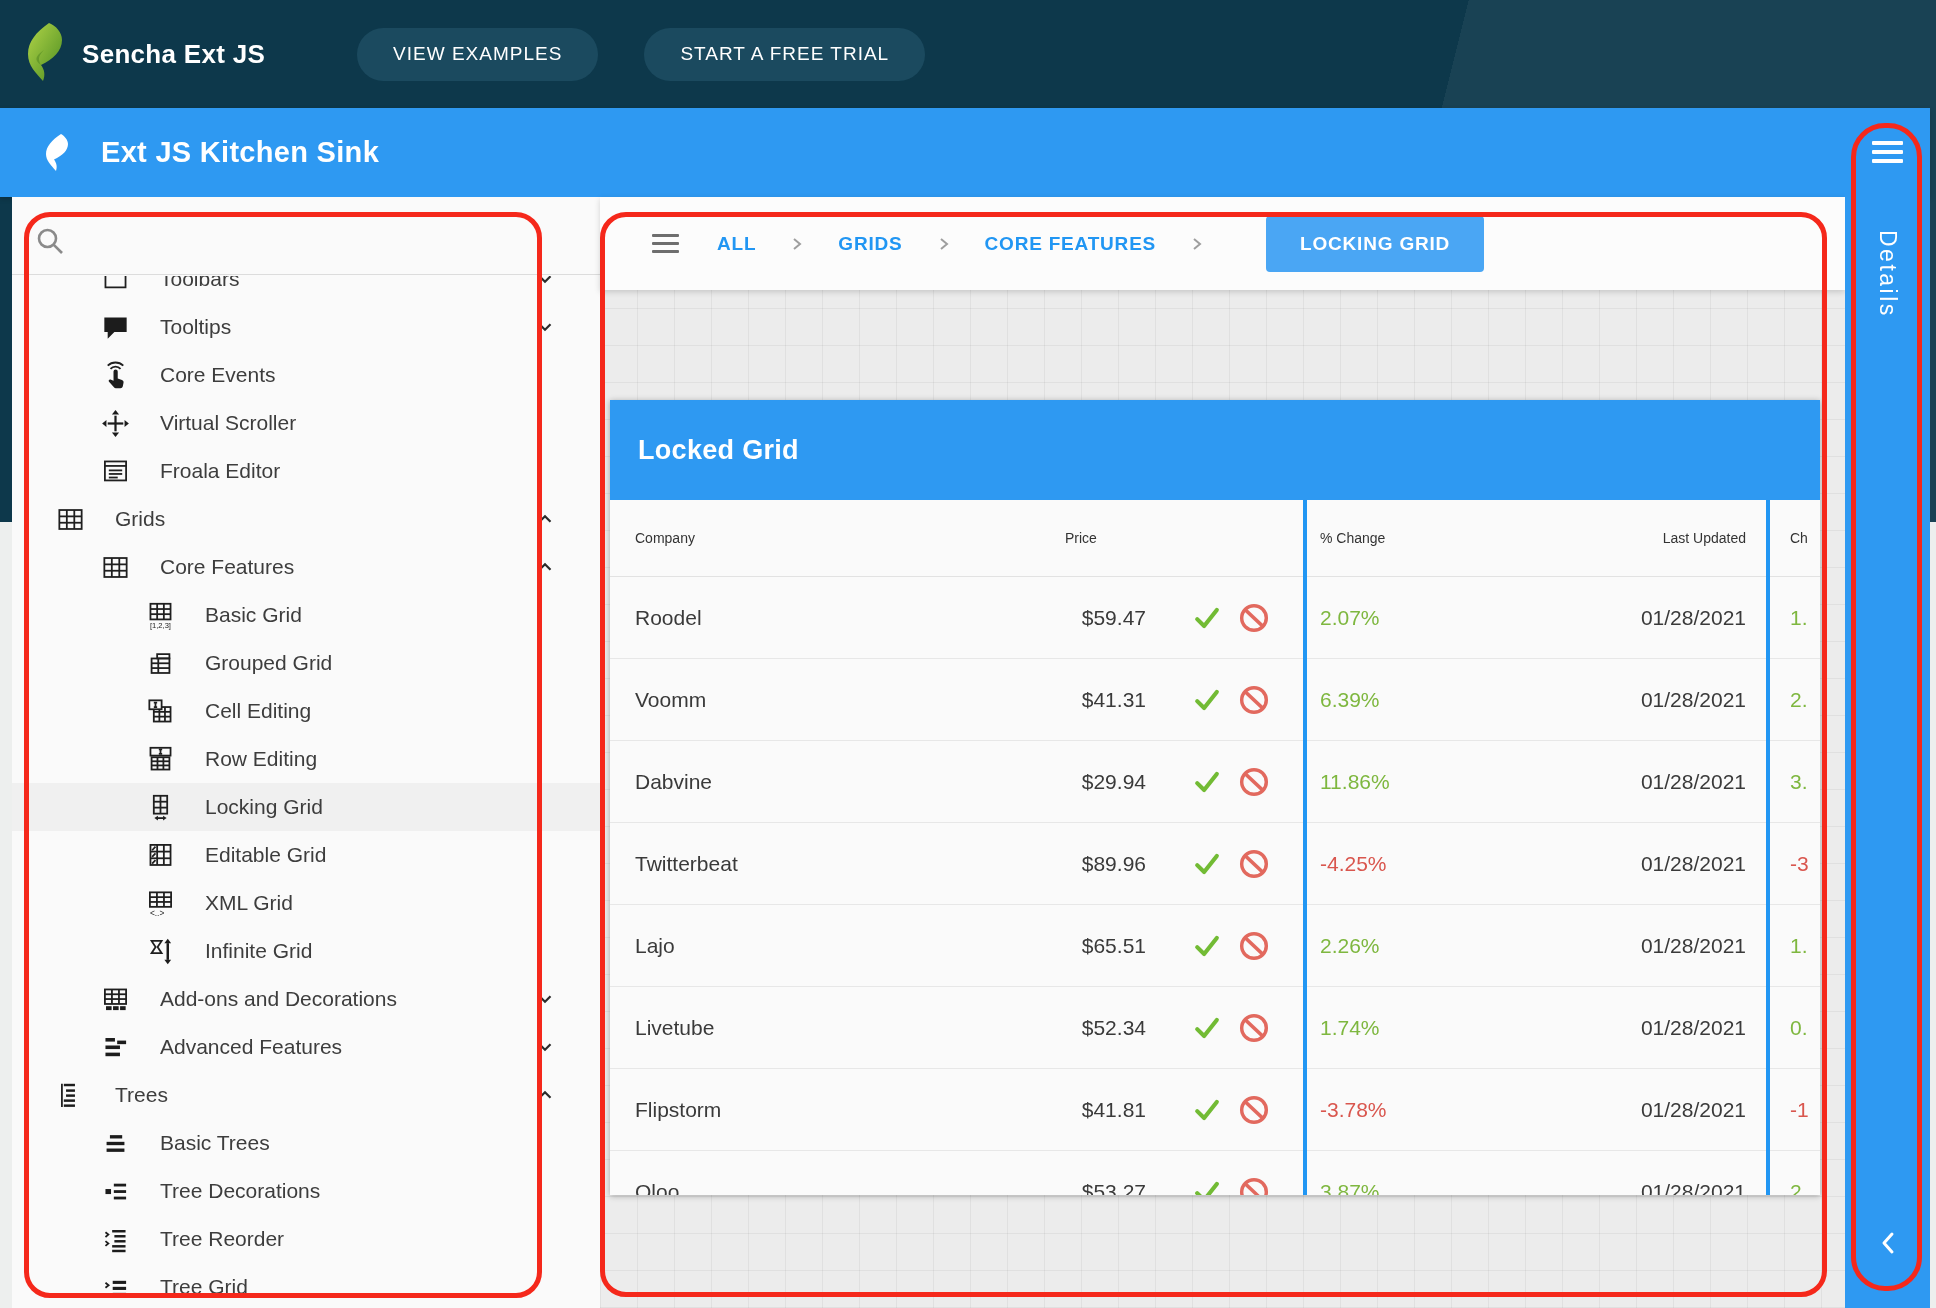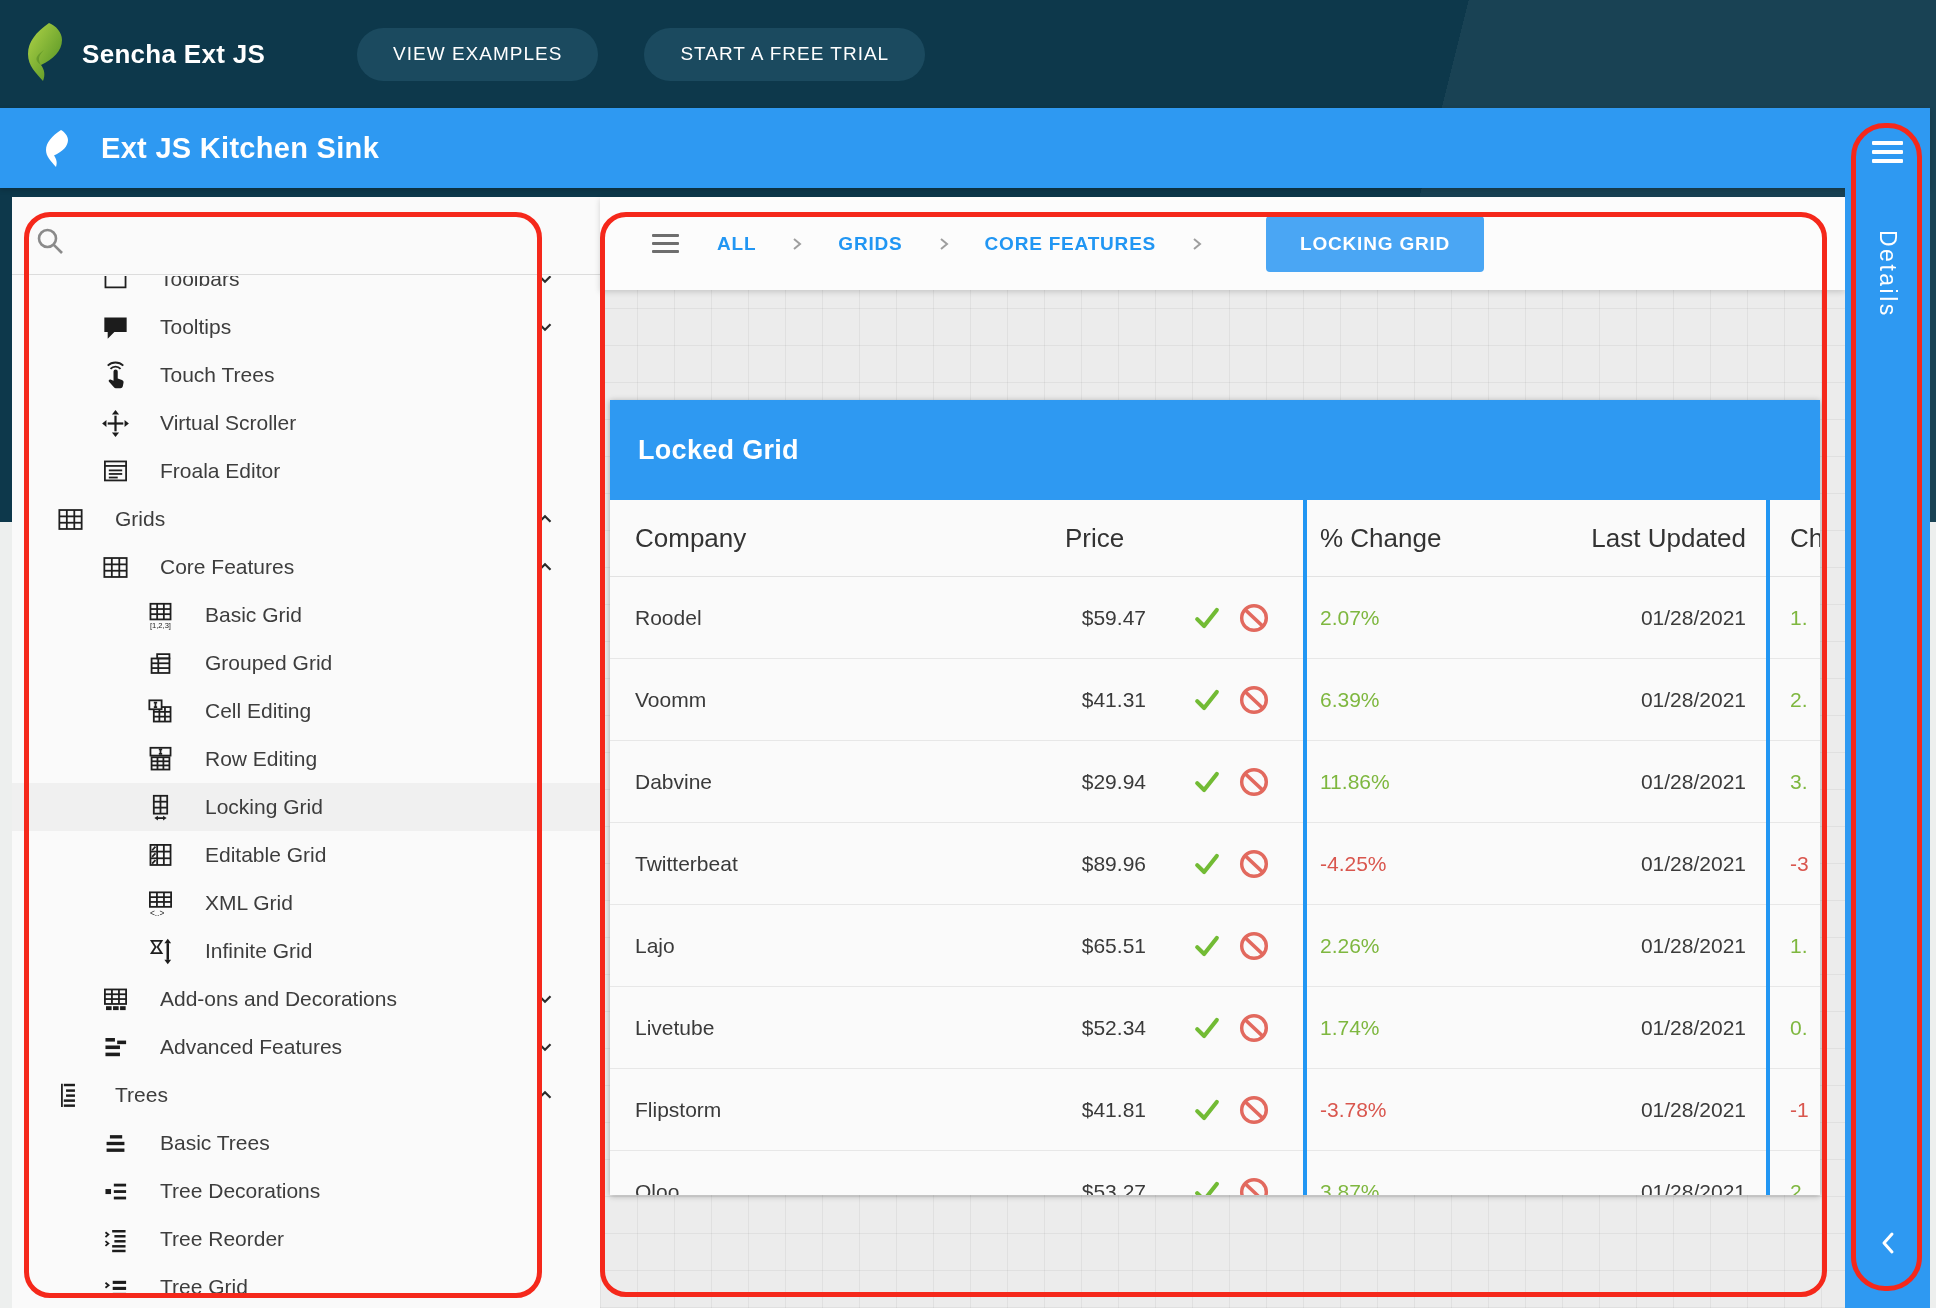--- a/index.html
+++ b/index.html
@@ -9,21 +9,21 @@
 .hero{position:absolute;left:0;top:0;width:1936px;height:522px;background:#0d384b;overflow:hidden}
 .hero .diag{position:absolute;right:0;top:0;width:900px;height:522px;background:linear-gradient(104deg,transparent 42%,rgba(255,255,255,.05) 42%)}
 
 .topbar{position:absolute;left:0;top:0;width:1680px;height:108px;display:flex;align-items:center;z-index:2}
 .brand{display:flex;align-items:center;margin-left:26px}
 .brand-name{color:#fff;font-size:26px;font-weight:bold;margin-left:16px;letter-spacing:.3px}
 .pill{height:53px;border-radius:27px;background:#1b4a5f;color:#fff;font-size:19px;letter-spacing:1px;display:flex;align-items:center;padding:0 36px;border:none;font-family:inherit;cursor:pointer}
 .pill.view{margin-left:92px}
 .pill.trial{margin-left:46px}
 
-.appbar{position:absolute;left:0;top:108px;width:1930px;height:80px;background:#2e99f2;display:flex;align-items:center;z-index:3;box-shadow:0 2px 5px rgba(0,0,0,.18)}
+.appbar{position:absolute;left:0;top:108px;width:1930px;height:89px;background:#2e99f2;display:flex;align-items:center;z-index:3;box-shadow:0 2px 5px rgba(0,0,0,.18)}
 .appbar .slogo{margin-left:46px;display:flex}
 .appbar h1{color:#fff;font-size:29px;font-weight:bold;margin-left:28px;letter-spacing:.3px}
 
 .side{position:absolute;left:12px;top:197px;width:588px;height:1111px;background:#fafafa;z-index:4}
 .search{position:relative;height:78px;border-bottom:1px solid #dcdcdc}
 .search .sicon{position:absolute;left:23px;top:29px}
 .search input{position:absolute;left:68px;top:22px;width:470px;height:40px;border:none;background:transparent;font-size:21px;outline:none;font-family:inherit;color:#333}
 .tree{position:absolute;left:0;top:79px;right:0;bottom:0;overflow:hidden}
 .treeinner{margin-top:-21px}
 .nrow{height:48px;display:flex;align-items:center;position:relative;font-size:21px;color:#3d3d3d;cursor:pointer;white-space:nowrap}
@@ -40,21 +40,21 @@
 .burger span{display:block;height:3.4px;background:#6e6e6e;margin:4.6px 0;border-radius:1px}
 .citem{color:#2196f3;font-size:19px;font-weight:bold;letter-spacing:.8px;cursor:pointer}
 .citem.first{margin-left:38px}
 .csep{margin:0 32px;display:flex;align-items:center}
 .chip{margin-left:28px;background:#4aa6f4;color:#fff;padding:17px 34px;border-radius:4px;font-size:19px;font-weight:bold;letter-spacing:.8px;cursor:pointer}
 
 .panel{position:absolute;left:10px;top:203px;width:1210px;height:795px;background:#fafafa;overflow:hidden;box-shadow:0 1px 6px rgba(0,0,0,.3)}
 .ptitle{height:100px;background:#2e99f2;color:#fff;font-size:27px;font-weight:bold;display:flex;align-items:center;padding-left:28px;letter-spacing:.3px}
 .gwrap{position:relative}
 .ghead,.grow{display:grid;grid-template-columns:417px 143px 133px 264px 199px 154px}
-.ghead{height:77px;border-bottom:1px solid #e2e2e2;font-size:26px;color:#333;background:#fafafa}
+.ghead{height:77px;border-bottom:1px solid #e2e2e2;font-size:14px;color:#333;background:#fafafa}
 .grow{height:82px;border-bottom:1px solid #e7e7e7;font-size:21px;color:#3a3a3a;background:#fafafa}
 .cell{display:flex;align-items:center;overflow:hidden}
 .c-company{padding-left:25px}
 .c-price{justify-content:flex-end;padding-right:24px}
 .c-actions{padding-left:22px;gap:16px}
 .c-pct{padding-left:17px}
 .c-date{justify-content:flex-end;padding-right:20px}
 .c-change{padding-left:24px}
 .h-price{padding-left:38px;justify-content:flex-start}
 .pos{color:#7eb73f}.neg{color:#d9564e}
@@ -145,21 +145,21 @@
               </svg></span>
           </div>
           <div class="nrow d1">
             <span class="nicon">
               <svg viewBox="0 0 26 26" width="29" height="29" fill="none" stroke="#1f1f1f" stroke-width="1.6">
                 <path d="M8.5 7 a6 6 0 0 1 9 0"></path>
                 <path d="M6 4.2 a10 10 0 0 1 14 0"></path>
                 <path fill="#1c1c1c" stroke="none" d="M11.2 9.5 a1.9 1.9 0 0 1 3.8 0 v6.2 l3.8 1.3 c1 .35 1.6 1.4 1.4 2.4 l-.65 3.2 c-.2 1 -1.1 1.75 -2.15 1.75 h-4.1 c-.65 0 -1.3 -.3 -1.7 -.8 l-4.4 -5 c-.85 -.95 .15 -2.4 1.35 -1.95 l2.7 1 z"></path>
               </svg>
             </span>
-            <span class="nlabel">Touch Trees</span>
+            <span class="nlabel">Core Events</span>
           </div>
           <div class="nrow d1">
             <span class="nicon">
               <svg viewBox="0 0 26 26" width="29" height="29" fill="none" stroke="#1f1f1f" stroke-width="1.6">
                 <g stroke="#1c1c1c" stroke-width="2">
                   <line x1="13" y1="6" x2="13" y2="20"></line>
                   <line x1="6" y1="13" x2="20" y2="13"></line>
                 </g>
                 <g fill="#1c1c1c" stroke="none">
                   <path d="M13 1 l3.2 3.9 h-6.4 z"></path>

